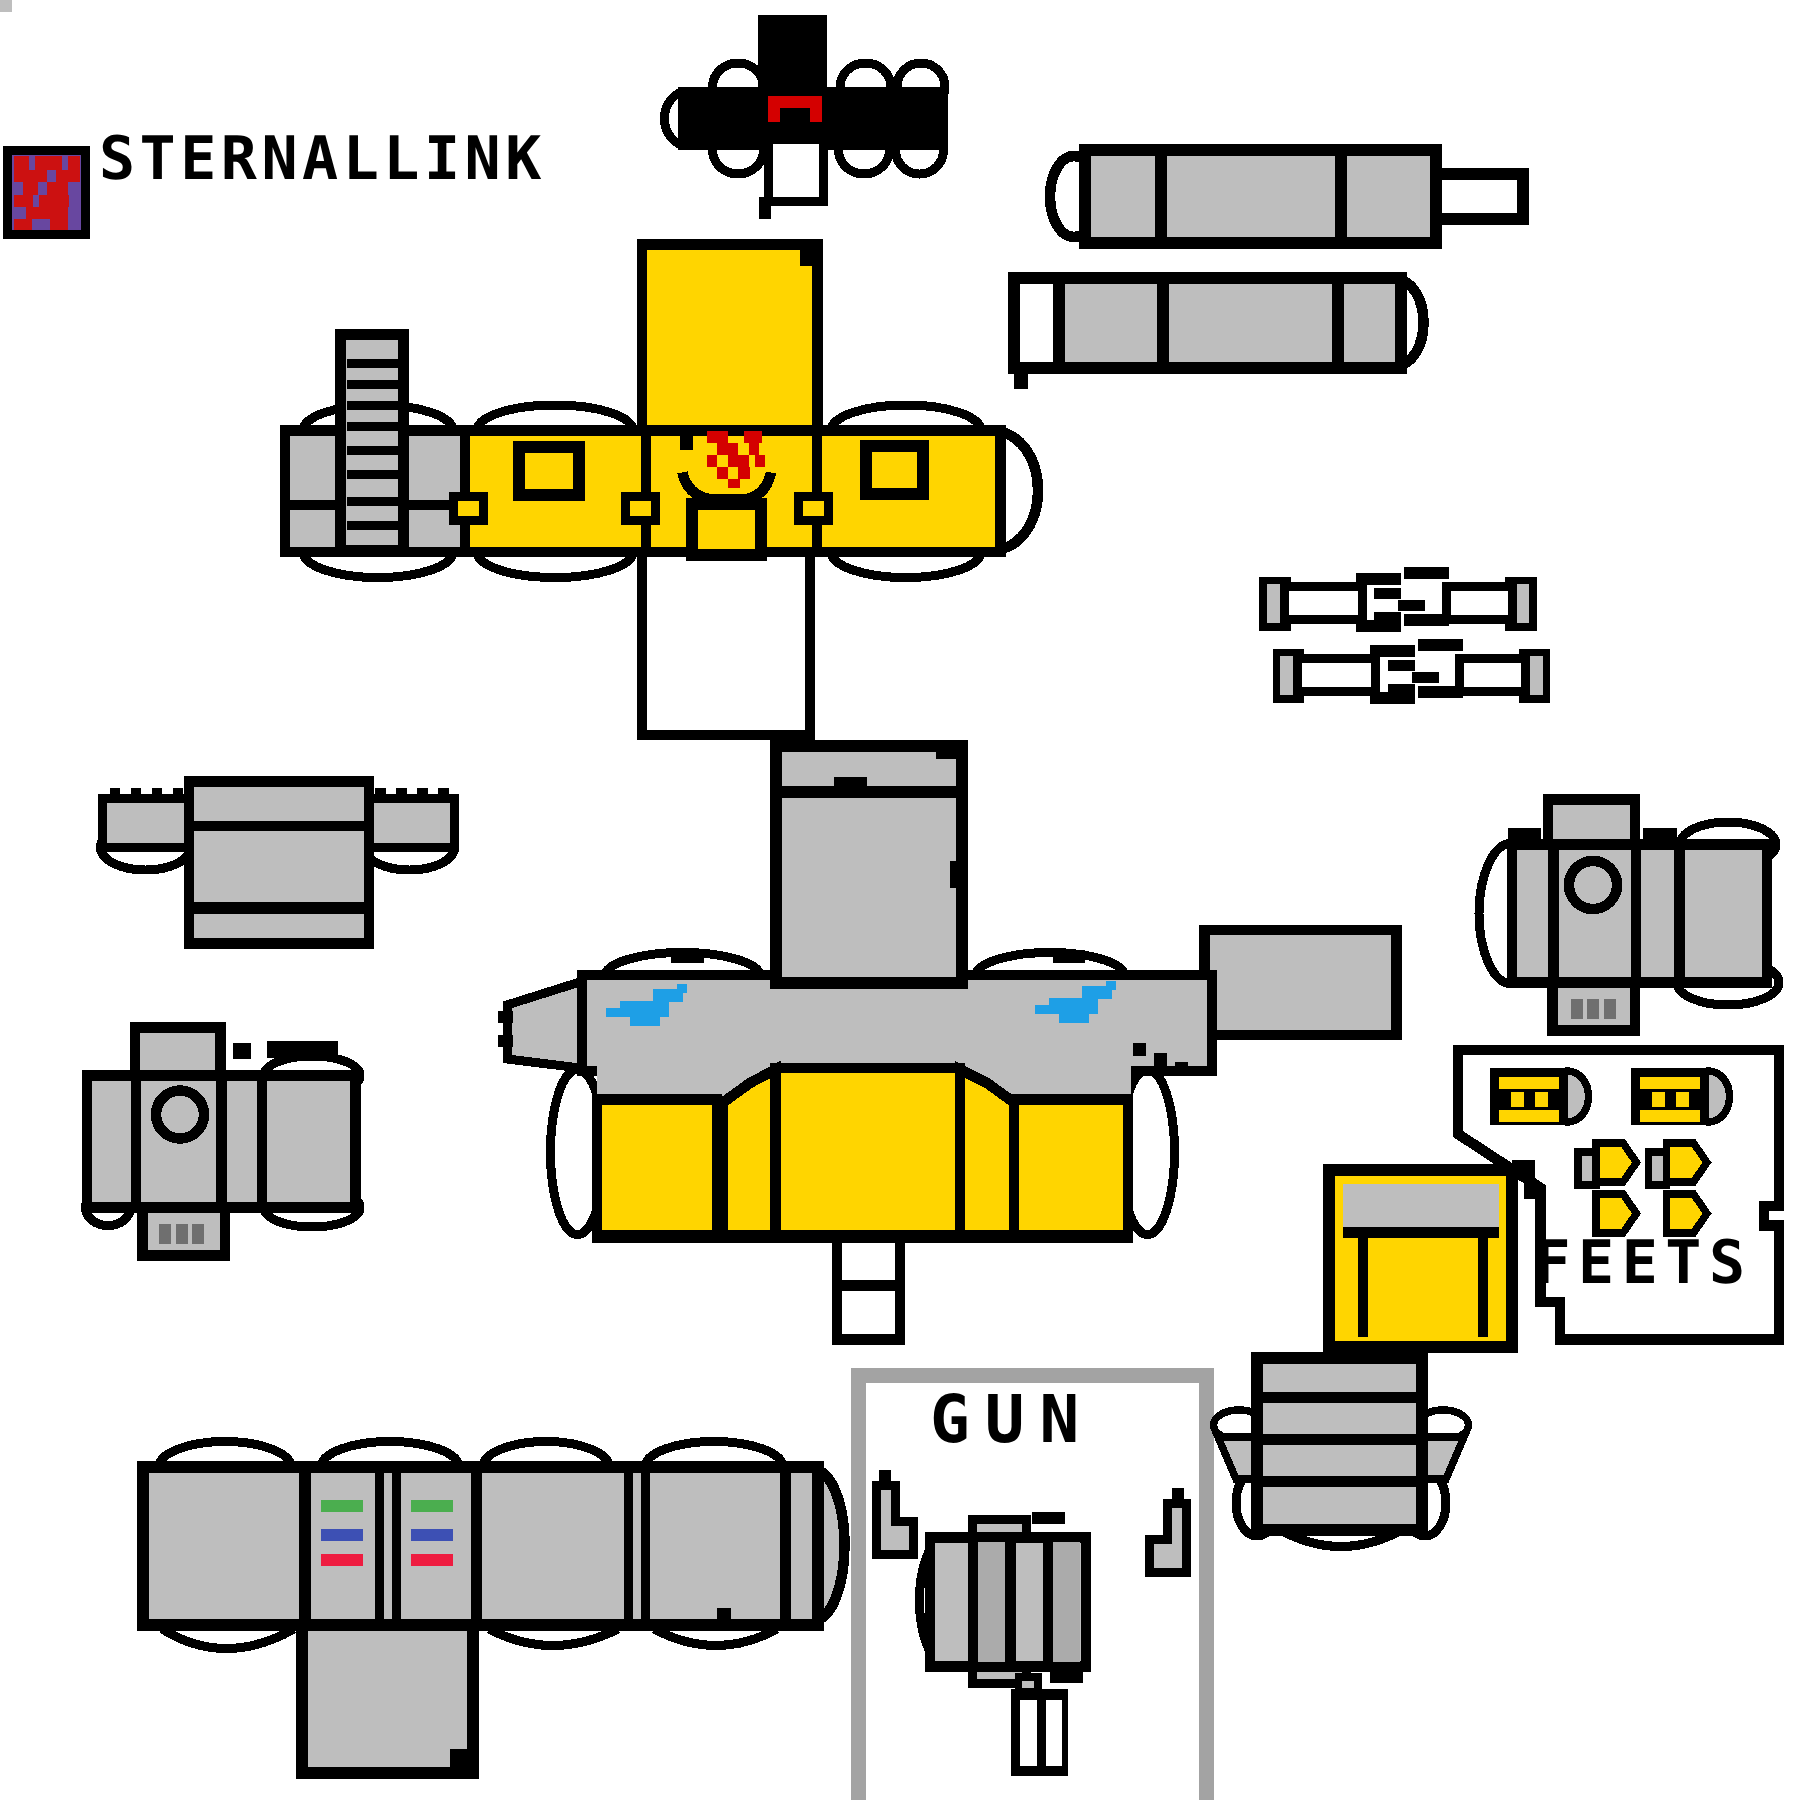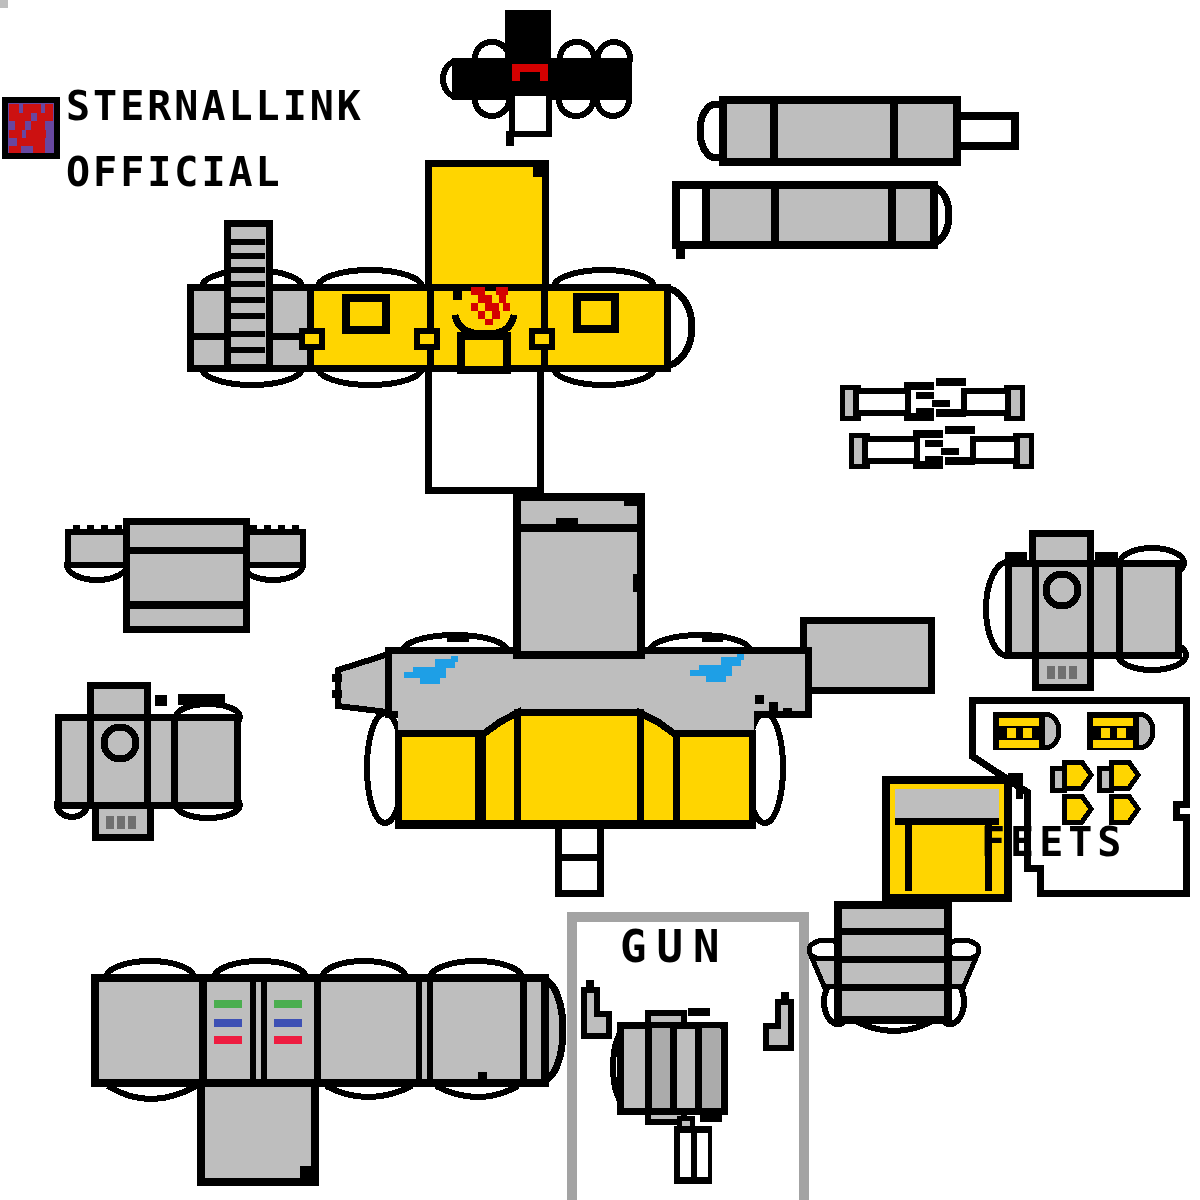--- a/index.html
+++ b/index.html
@@ -2,21 +2,21 @@
 <html style="--white: #FFFFFF; --black: #000000; --gray: #BEBEBE; --gray-dark: #ABABAB; --yellow: #FFD500; --red: #D40000; --logo-purple: #6847A0; --logo-red: #CC1111; --blue-paint: #1E9FE6; --stripe-green: #4BAE4F; --stripe-blue: #3D50B4; --stripe-red: #EE1C40; --gun-border: #A3A3A3; --vent-dark: #6F6F6F;"><head>
 <meta charset="utf-8">
 <style>
   html,body{margin:0;padding:0;background:#fff;}
   #stage{position:relative;width:1200px;height:1200px;background:var(--white,#fff);overflow:hidden;
          font-family:"DejaVu Sans Mono","Liberation Mono",monospace;}
   svg{position:absolute;left:0;top:0;}
   .pxtext{position:absolute;color:#000;font-weight:bold;white-space:pre;line-height:33px;}
   #brand-title{left:66px;top:90px;font-size:40px;letter-spacing:3px;}
   #gun-label{left:620px;top:930px;font-size:44px;letter-spacing:10px;}
-  #feets-label{left:981px;top:826px;font-size:40px;letter-spacing:5px;}
+  #feets-label{left:1023px;top:826px;font-size:40px;letter-spacing:5px;}
   
   .gy{fill:var(--gray)} .yl{fill:var(--yellow)} .wh{fill:var(--white)}
   .bk{fill:var(--black)} .rd{fill:var(--red)} .bl{fill:var(--blue-paint)}
   .pp{fill:var(--logo-purple)} .lr{fill:var(--logo-red)}
   .dk{fill:var(--gray-dark)} .vent{fill:var(--vent-dark)}
   .sg{fill:var(--stripe-green)} .sb{fill:var(--stripe-blue)} .sr{fill:var(--stripe-red)}
   .nf{fill:none}
   
   .o5{stroke:var(--black);stroke-width:5}
   .o6{stroke:var(--black);stroke-width:6}
@@ -379,19 +379,19 @@
     <polygon points="976,958 948,958 948,986 964,986" class="gy o5"></polygon>
     <rect x="838" y="905" width="110" height="115" class="gy o8"></rect>
     <rect x="838" y="928" width="110" height="7" class="bk"></rect>
     <rect x="838" y="956" width="110" height="7" class="bk"></rect>
     <rect x="838" y="984" width="110" height="7" class="bk"></rect>
   </g>
 
 </svg>
 
 <div id="brand-title" class="pxtext"><span>STERNALLINK</span><br>
-<span>OFFICIAL</span></div>
+</div>
 
 <div id="gun-label" class="pxtext">GUN</div>
 
 <div id="feets-label" class="pxtext">FEETS</div>
 
 </div>
 
 </body></html>

